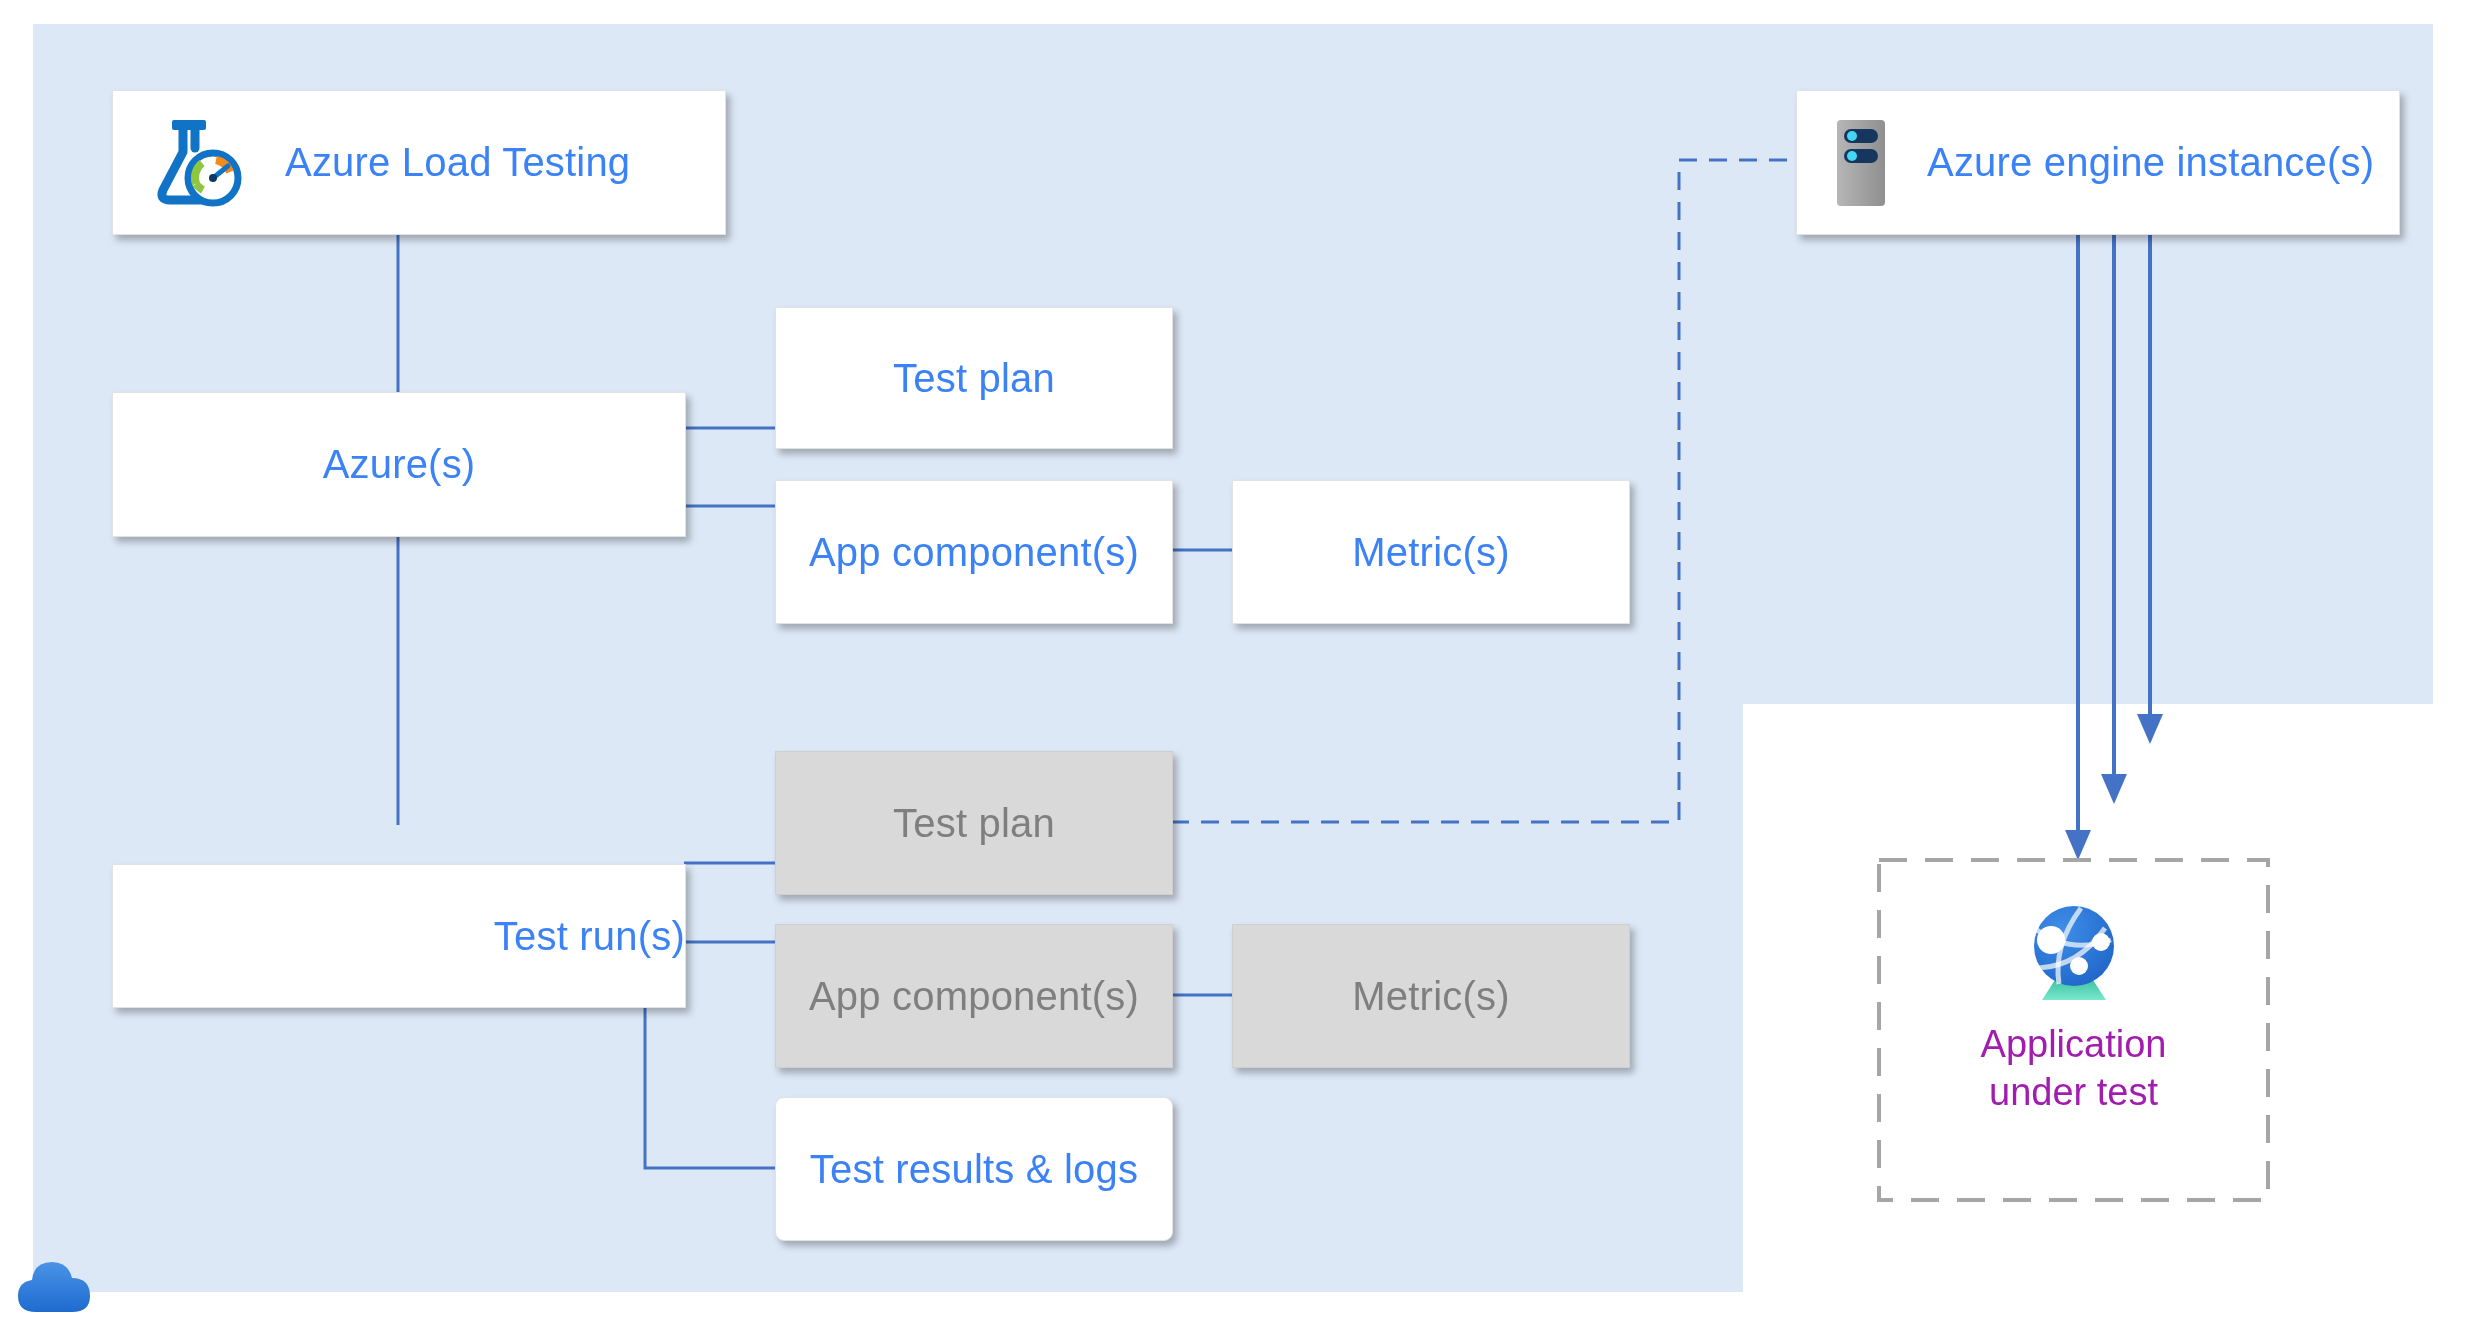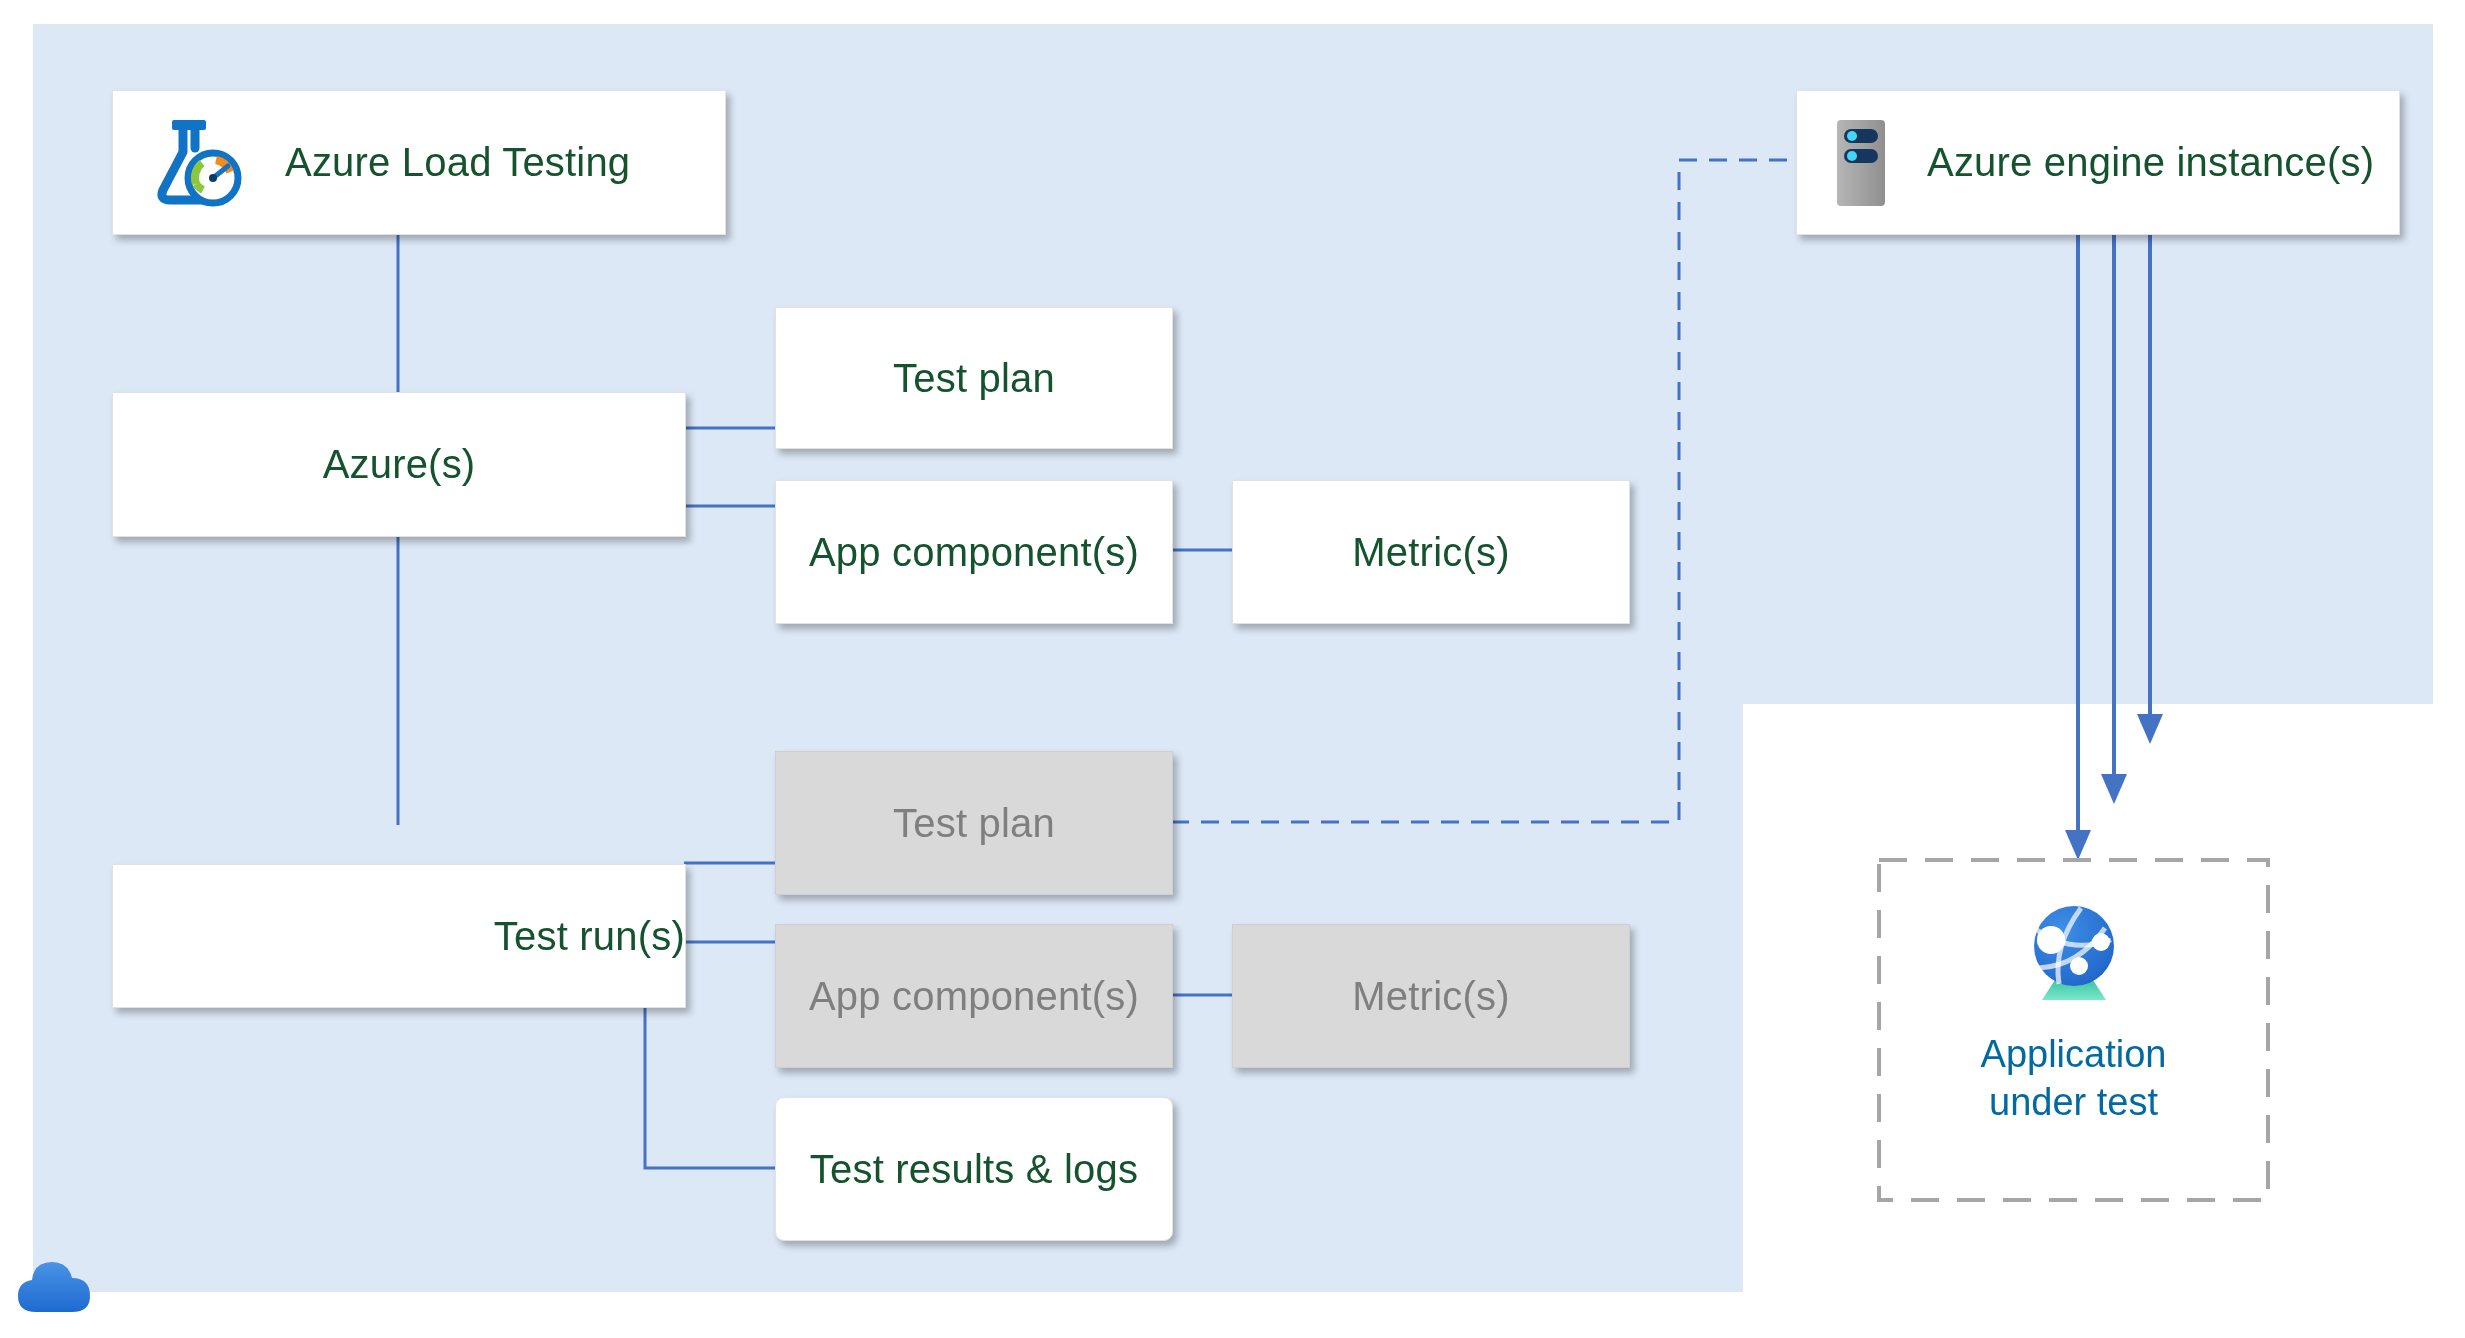--- a/index.html
+++ b/index.html
@@ -4,27 +4,27 @@
 <style>
   html,body{margin:0;padding:0;background:#ffffff;}
   body{font-family:"Liberation Sans",sans-serif;}
   #canvas{position:relative;width:2465px;height:1338px;background:#ffffff;overflow:hidden;}
   .bg-blue{position:absolute;left:33px;top:24px;width:2400px;height:1268px;background:#dce8f6;}
   .bg-white-cutout{position:absolute;left:1743px;top:704px;width:722px;height:634px;background:#ffffff;}
   svg.overlay{position:absolute;left:0;top:0;pointer-events:none;}
   .node{position:absolute;display:flex;align-items:center;justify-content:center;
         background:#ffffff;border:1px solid #e2e2e2;
         box-shadow:4px 5px 7px rgba(0,0,0,0.28);
-        font-size:40px;color:#14532d;letter-spacing:0.2px;}
+        font-size:40px;color:#3b82f6;letter-spacing:0.2px;}
   .node.gray{background:#d9d9d9;border-color:#cfcfcf;color:#7f7f7f;}
   .node.iconbox{justify-content:flex-start;padding-left:40px;gap:42px;}
   .aut-box{position:absolute;left:1879px;top:860px;width:389px;height:340px;
            display:flex;flex-direction:column;align-items:center;justify-content:flex-start;
            padding-top:40px;box-sizing:border-box;}
-  .aut-label{margin-top:26px;font-size:38px;line-height:48px;color:#0369a1;text-align:center;}
+  .aut-label{margin-top:16px;font-size:38px;line-height:48px;color:#a21caf;text-align:center;}
   .cloud{position:absolute;left:14px;top:1254px;}
 </style>
 </head>
 <body>
 
 <div id="canvas">
 
   <div class="bg-blue"></div>
   <div class="bg-white-cutout"></div>
 

